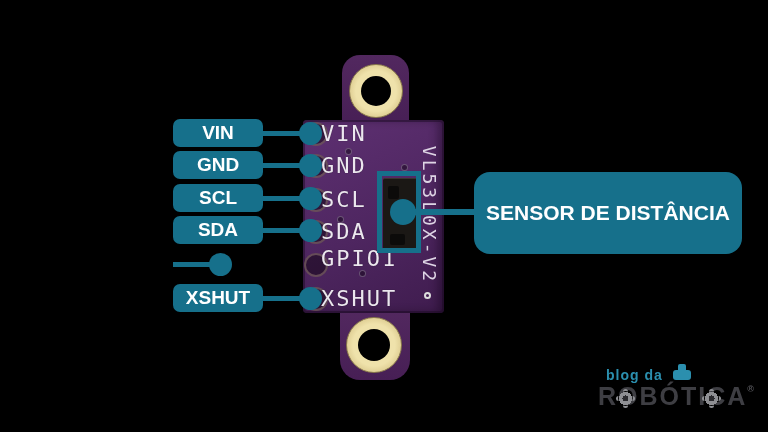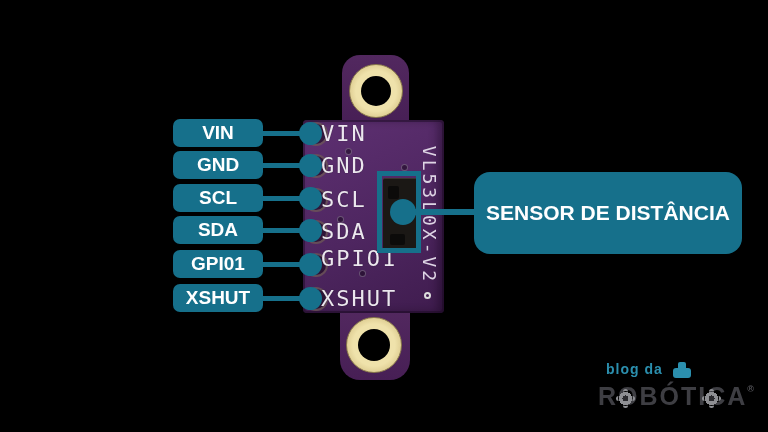--- a/index.html
+++ b/index.html
@@ -56,21 +56,21 @@
         background:#16708b;z-index:6;}
 
   
   .callout{position:absolute;left:474px;top:172px;width:268px;height:82px;background:#16708b;
         border-radius:16px;display:flex;flex-direction:column;align-items:center;justify-content:center;
         z-index:6;}
   .callout div{color:#fff;font-weight:bold;font-size:21px;line-height:30px;white-space:nowrap;}
 
   
   .logo{position:absolute;left:598px;top:362px;width:160px;z-index:6;}
-  .logo-top{display:flex;align-items:flex-start;gap:8px;padding-left:8px;height:20px;}
+  .logo-top{display:flex;align-items:flex-end;gap:8px;padding-left:8px;height:20px;}
   .logo-tagline{color:#2b8fae;font-weight:bold;font-size:14px;letter-spacing:1px;line-height:14px;}
   .robot-icon{position:relative;width:22px;height:18px;display:inline-block;}
   .robot-head{position:absolute;left:7px;top:0;width:8px;height:6px;background:#2b8fae;border-radius:2px 2px 0 0;}
   .robot-body{position:absolute;left:2px;top:6px;width:18px;height:10px;background:#2b8fae;border-radius:3px;}
   .logo-brand{position:relative;margin-top:1px;color:#3e3e43;font-weight:bold;font-size:25px;
         letter-spacing:2px;line-height:26px;white-space:nowrap;}
   .reg{font-size:9px;color:#55555a;vertical-align:top;line-height:12px;}
   .gear{position:absolute;width:15px;height:15px;border-radius:50%;top:8px;
         background:radial-gradient(circle,#2a2a2e 0 3px,#8e8f93 3px 6.5px,transparent 6.5px);
         box-shadow:0 -7px 0 -5px #8e8f93,0 7px 0 -5px #8e8f93,-7px 0 0 -5px #8e8f93,7px 0 0 -5px #8e8f93;}
@@ -95,21 +95,20 @@
     <div class="pin-tag">SCL</div>
     <div class="pin-line"></div>
     <div class="pin-dot"></div>
   </div>
   <div class="pin-row r3">
     <div class="pin-tag">SDA</div>
     <div class="pin-line"></div>
     <div class="pin-dot"></div>
   </div>
   <div class="pin-row r4">
-    <div class="pin-tag">GPI01</div>
     <div class="pin-line"></div>
     <div class="pin-dot"></div>
   </div>
   <div class="pin-row r5">
     <div class="pin-tag">XSHUT</div>
     <div class="pin-line"></div>
     <div class="pin-dot"></div>
   </div>
 
   <div class="tab tab-top"></div>

